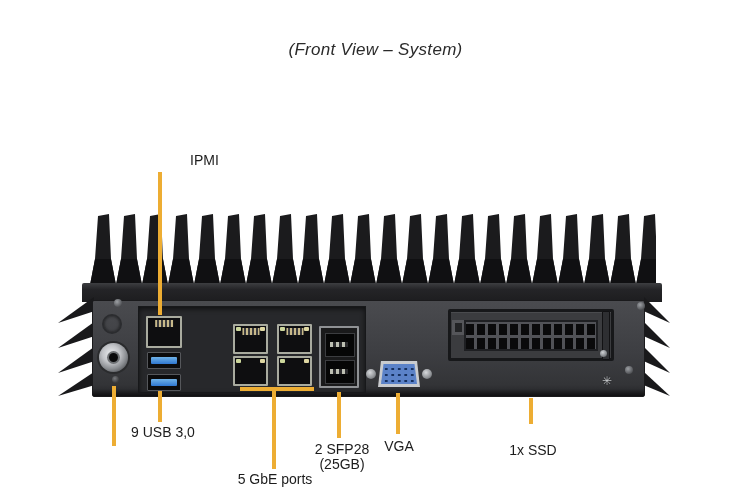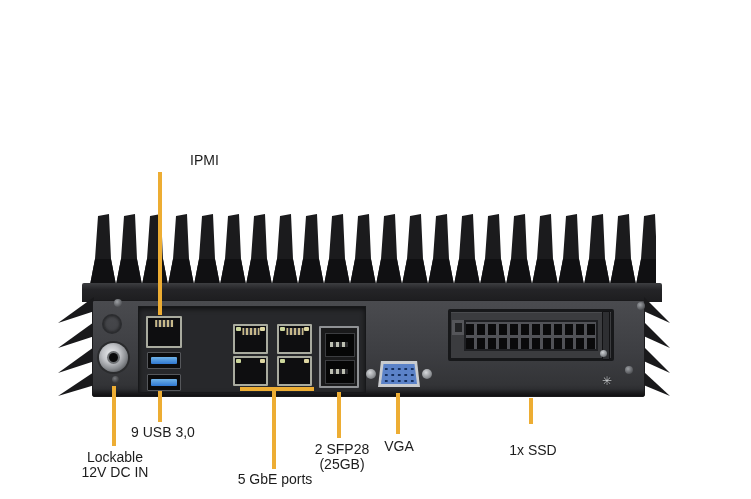--- a/index.html
+++ b/index.html
@@ -147,20 +147,21 @@
   .cline{position:absolute;width:4px;background:var(--callout,#EDAD33);}
   .cline-h{position:absolute;height:4px;background:var(--callout,#EDAD33);}
   .clabel{position:absolute;font-size:14px;color:var(--label-text,#1c1c1c);white-space:nowrap;}
   .clabel.center{transform:translateX(-50%);text-align:center;line-height:15px;}
 </style>
 </head>
 <body>
 
 <div class="stage">
 
+  <div class="title">(Front View – System)</div>
 
   <div>
 
     <svg class="fins-svg" width="566" height="72" viewBox="0 0 566 72">
       <defs>
         <pattern id="finpat" width="26" height="72" patternUnits="userSpaceOnUse">
           <polygon points="8,3 19,1 21,46 26,72 0,72 5,46" fill="#1b1b1d"></polygon>
           <polygon points="5,46 21,46 26,72 0,72" fill="#101012"></polygon>
         </pattern>
       </defs>
@@ -240,24 +241,20 @@
     <div class="ground-sym">✳</div>
   </div>
 
   <div class="clabel" style="left:147px;top:152px;margin-left:43px;">IPMI</div>
   <div class="cline" style="left:158px;top:172px;height:143px;"></div>
 
   <div class="cline" style="left:158px;top:391px;height:31px;"></div>
   <div class="clabel center" style="left:163px;top:425px;">9 USB 3,0</div>
 
   <div class="cline" style="left:112px;top:386px;height:60px;"></div>
-  <div class="clabel center" style="left:115px;top:450px;">
-    <div>Lockable</div>
-    <div>12V DC IN</div>
-  </div>
 
   <div class="cline-h" style="left:240px;top:387px;width:74px;"></div>
   <div class="cline" style="left:272px;top:387px;height:82px;"></div>
   <div class="clabel center" style="left:275px;top:472px;">5 GbE ports</div>
 
   <div class="cline" style="left:337px;top:392px;height:46px;"></div>
   <div class="clabel center" style="left:342px;top:442px;text-align:center;">
     <div>2 SFP28</div>
     <div>(25GB)</div>
   </div>

